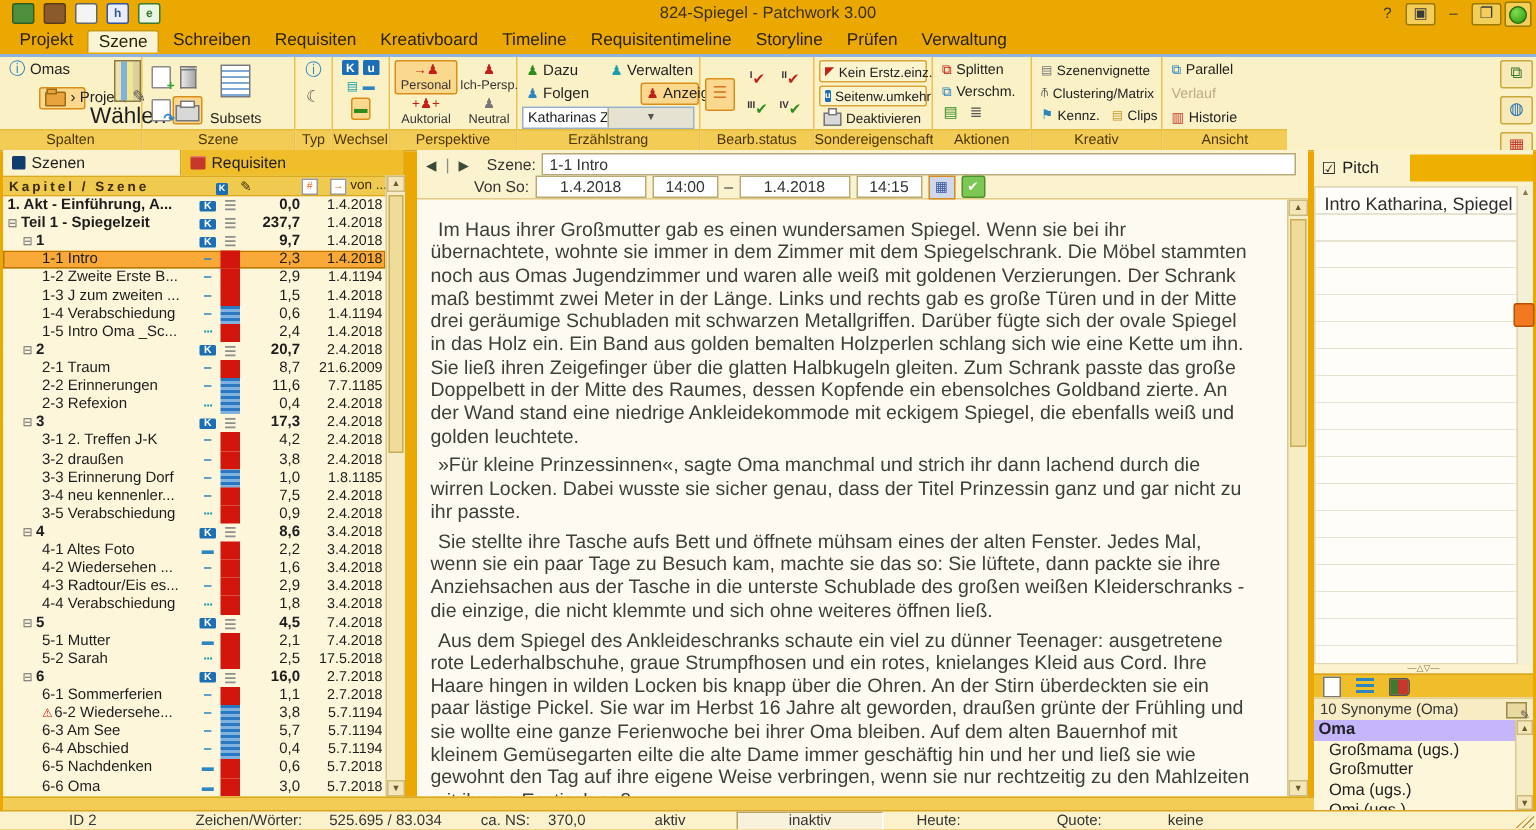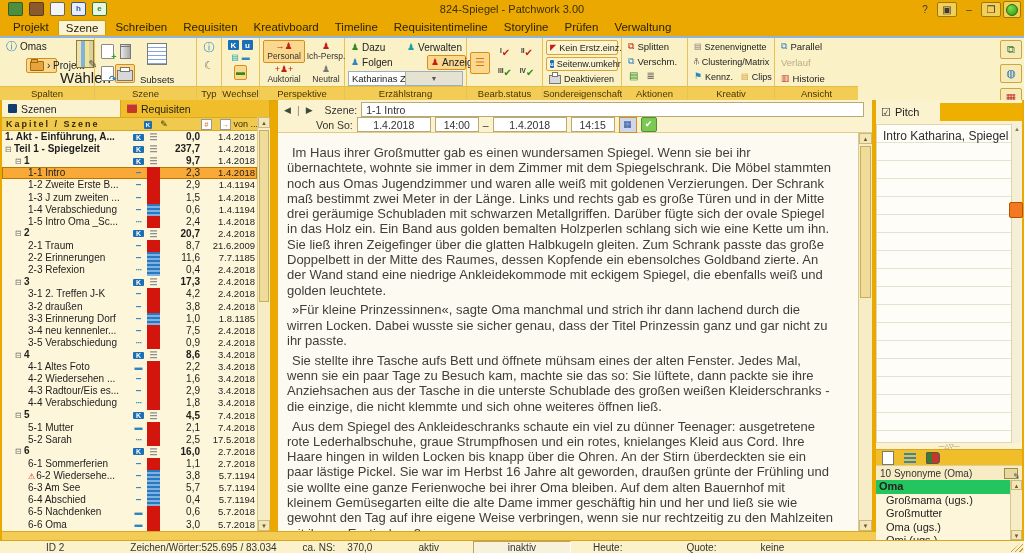--- a/index.html
+++ b/index.html
@@ -141,21 +141,21 @@
   .mi.notepad{width:10px;height:12px;background:#fff;border:1px solid #777;}
   .mi.listic{width:12px;height:10px;background-image:repeating-linear-gradient(180deg,#2E86C1 0 2px,transparent 2px 4px);}
   .mi.book{width:12px;height:10px;background:linear-gradient(90deg,#3d7a2f 0 5px,#C4372A 5px 12px);border:1px solid #555;border-radius:1px 3px 3px 1px;}
   .synhead{position:absolute;left:0;right:0;top:365px;height:15px;background:#F7ECC4;font-size:10px;display:flex;align-items:center;padding:0 4px;border-top:1px solid #E0CE92;box-sizing:border-box;color:#333;}
   .synhead .spacer{flex:1;}
   .mi.thes{width:12px;height:9px;background:#E8D9A0;border:1px solid #9C8A4A;position:relative;}
   .mi.thes::after{content:"✎";position:absolute;right:-3px;bottom:-3px;font-size:8px;color:#555;}
   .synlist{position:absolute;left:0;right:12px;top:380px;height:60px;overflow:hidden;background:#FDF6DA;}
   .synrow{height:13.5px;font-size:11px;line-height:13.5px;padding-left:10px;white-space:nowrap;color:#222;}
   .synrow.first{padding-left:3px;font-weight:bold;}
-  .synrow.sel{background:#22c55e;}
+  .synrow.sel{background:#c4b5fd;}
   .synsb{position:absolute;right:0;top:380px;height:60px;width:12px;background:#F6ECC6;border-left:1px solid #D9C98F;box-sizing:border-box;display:flex;flex-direction:column;justify-content:space-between;}
   .synsb .ar{height:10px;text-align:center;font-size:6px;line-height:10px;color:#6B5A2A;background:#F3E7BA;border:1px solid #CBB97E;box-sizing:border-box;}
 
   
   .statusbar{position:absolute;left:0;top:540px;width:1024px;height:13px;background:#FBF2CB;border-top:1px solid #D9A520;border-bottom:3px solid #EAA800;display:flex;align-items:center;font-size:10px;color:#333;box-sizing:content-box;}
   .statusbar span{white-space:nowrap;}
   .inaktivbox{margin-left:34px;width:96px;text-align:center;background:#F8F2DC;border:1px solid;border-color:#b8a468 #ffffff #ffffff #b8a468;height:11px;line-height:11px;}
   .grip{position:absolute;right:1px;bottom:1px;width:13px;height:11px;background:repeating-linear-gradient(135deg,transparent 0 2px,#C09A3C 2px 3px);clip-path:polygon(100% 0,100% 100%,0 100%);}
 </style>
 </head>
@@ -781,21 +781,21 @@
       </div>
     <div class="synsb">
       <div class="ar">▲</div>
       <div class="ar">▼</div>
     </div>
   </div>
 
   <div class="statusbar">
     <span style="margin-left:46px">ID 2</span>
     <span style="margin-left:66px">Zeichen/Wörter:</span>
-    <span style="">525.695 / 83.034</span>
+    <span style="margin-left:18px">525.695 / 83.034</span>
     <span style="margin-left:26px">ca. NS:</span>
     <span style="margin-left:12px">370,0</span>
     <span style="margin-left:46px">aktiv</span>
     <span class="inaktivbox">inaktiv</span>
     <span style="margin-left:22px">Heute:</span>
     <span style="margin-left:64px">Quote:</span>
     <span style="margin-left:44px">keine</span>
   </div>
   <div class="grip"></div>
 

